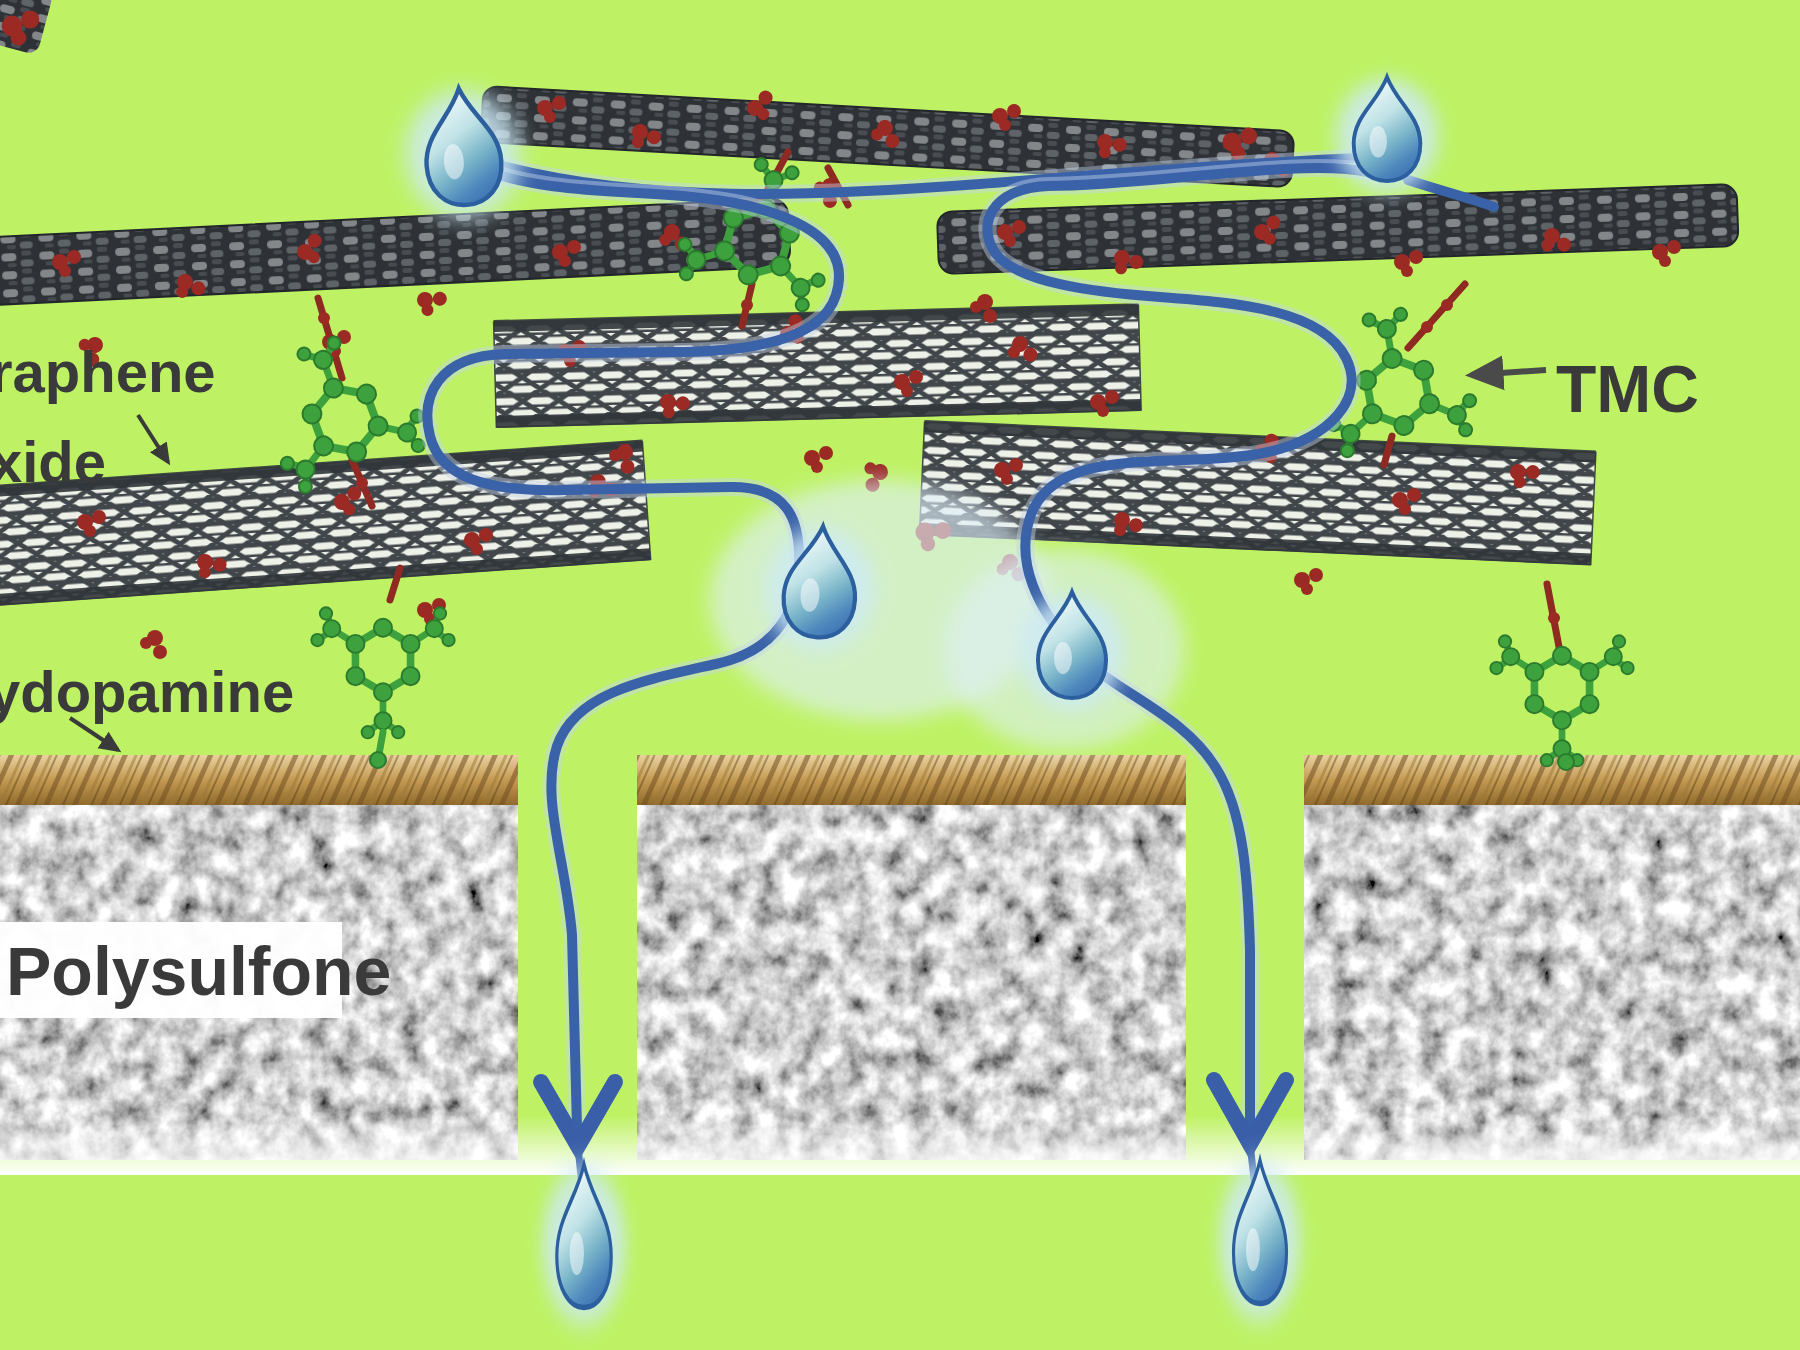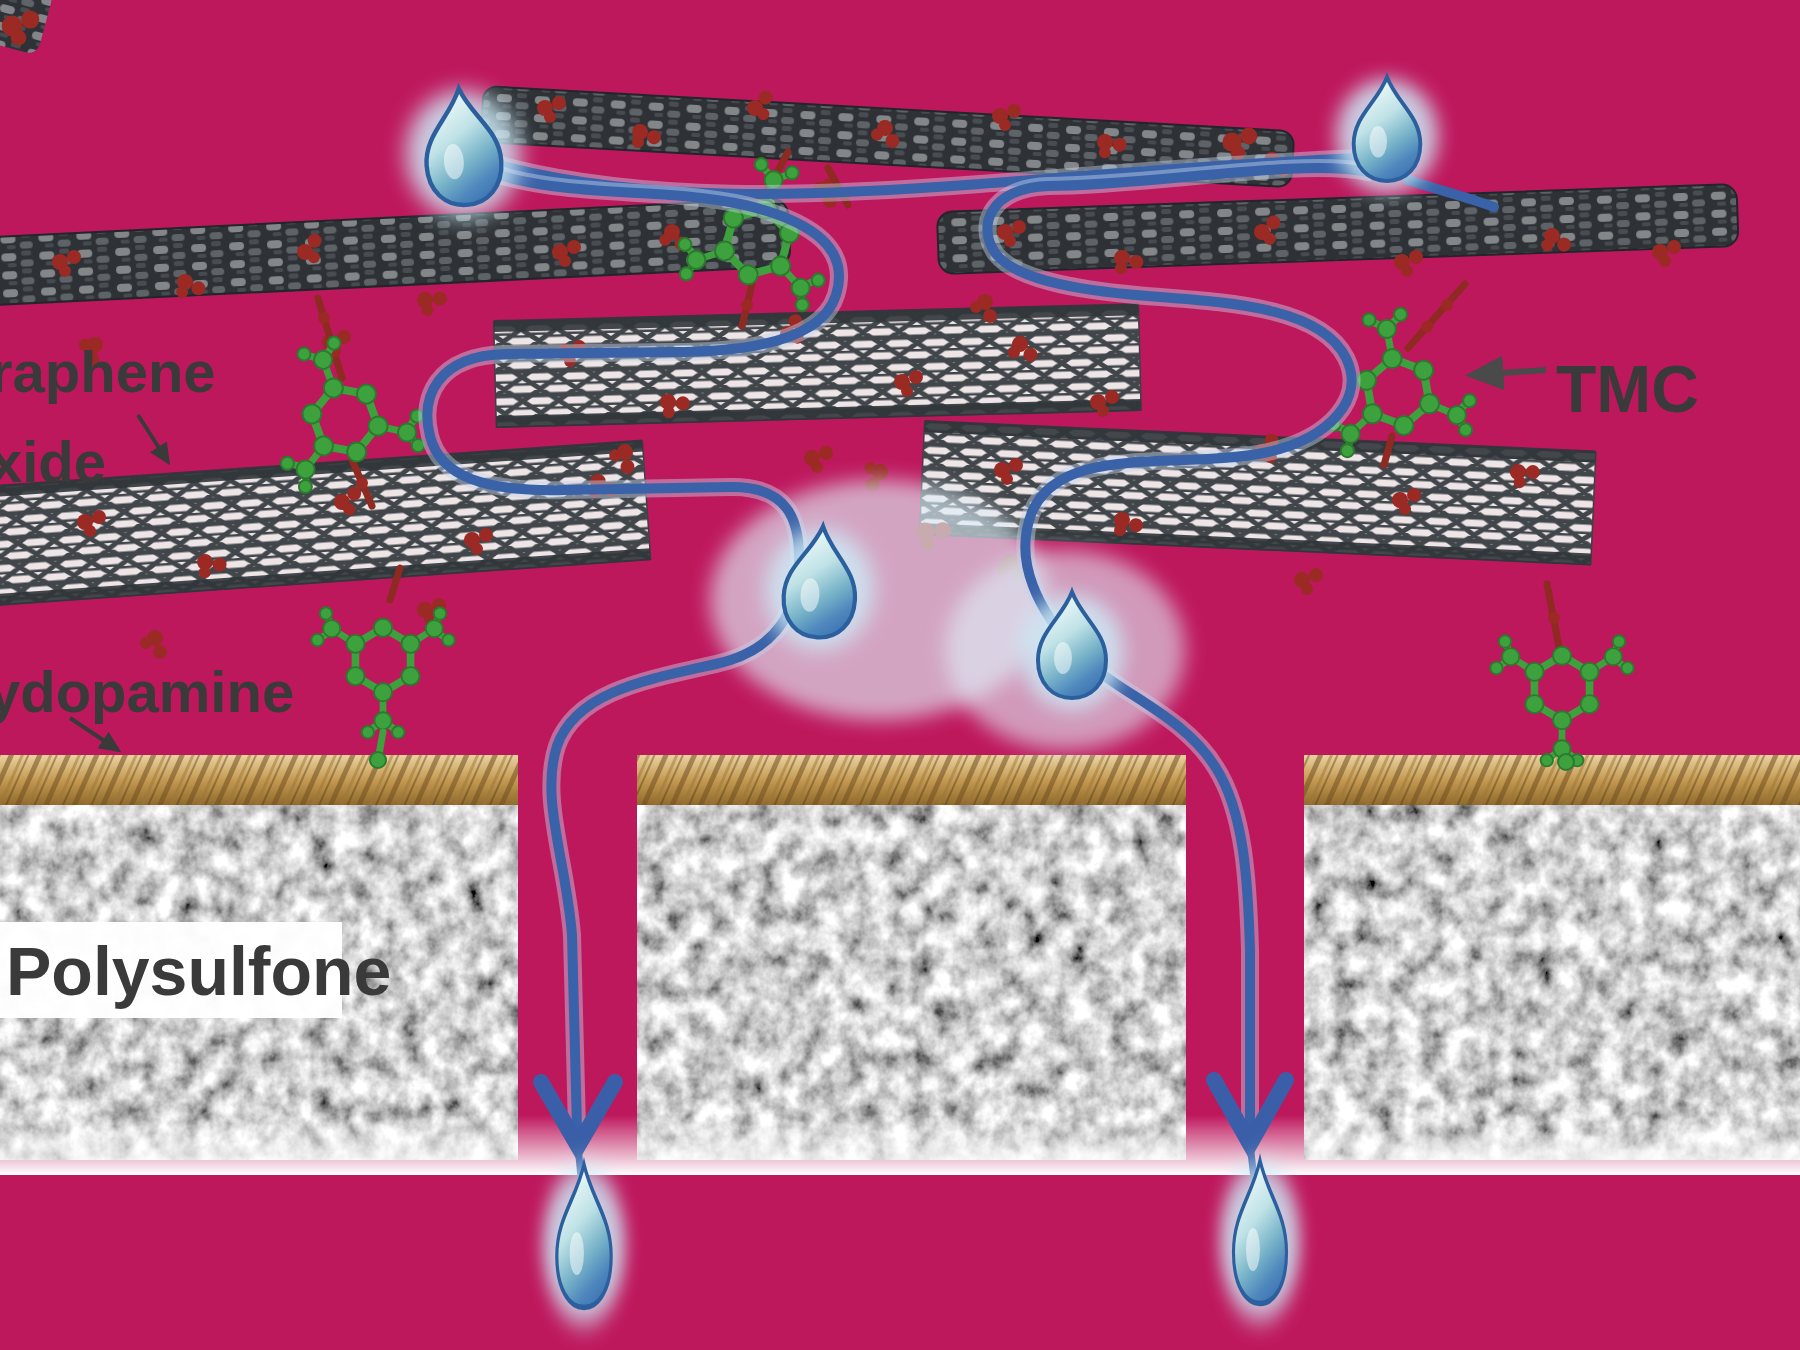--- a/index.html
+++ b/index.html
@@ -1,16 +1,16 @@
 <!DOCTYPE html>
 <html><head>
 <meta charset="utf-8">
 <style>
   html,body{margin:0;padding:0;background:#fcfdfe;}
-  .stage{position:relative;width:1800px;height:1350px;overflow:hidden;background:#be185d;}
+  .stage{position:relative;width:1800px;height:1350px;overflow:hidden;background:#bef264;}
   svg{display:block;}
   text{font-family:"Liberation Sans","DejaVu Sans",sans-serif;font-weight:600;}
   .flow{fill:none;stroke:#3a62a8;stroke-width:10;stroke-linecap:round;}
   .flowhalo{fill:none;stroke:#c3d3ea;stroke-width:18;stroke-linecap:round;opacity:.45;}
   .ann{stroke:#3a3a3a;stroke-width:4;fill:none;}
   .redbond{stroke:#8e2a22;stroke-width:7;stroke-linecap:round;fill:none;}
 </style>
 </head>
 <body>
 

